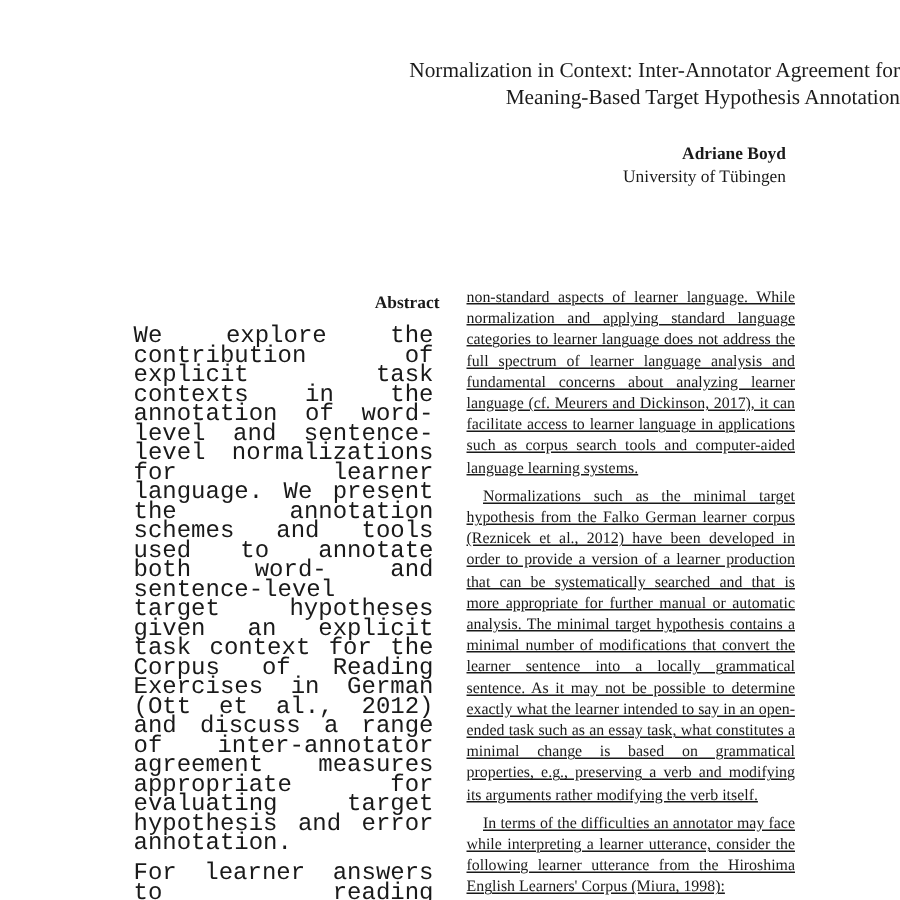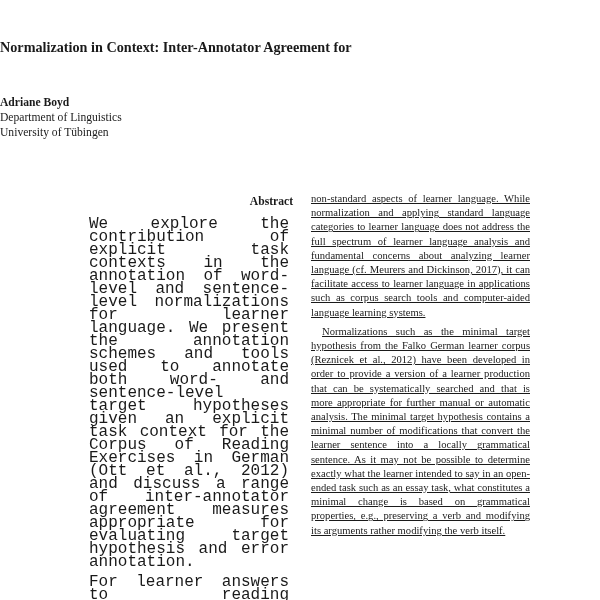--- a/index.html
+++ b/index.html
@@ -1,58 +1,59 @@
 <!DOCTYPE html>
 <html><head>
 <meta charset="utf-8">
 <style>
   html, body { margin: 0; padding: 0; background: #ffffff; }
   body { width: 600px; height: 600px; overflow: hidden; position: relative;
          font-family: "Liberation Serif", "DejaVu Serif", serif; color: #1a1a1a; }
-  .title { position: absolute; left: 0; width: 600px; top: 38px; text-align: left;
-           font-weight: bold; font-size: 14.2px; line-height: 18px; }
-  .authors { position: absolute; left: 0; width: 524px; top: 95px; text-align: left;
+  .title { position: absolute; left: 0; width: 600px; top: 38px; text-align: right;
+           font-weight: normal; font-size: 14.2px; line-height: 18px; }
+  .authors { position: absolute; left: 0; width: 524px; top: 95px; text-align: right;
              font-size: 11.6px; line-height: 15px; }
   .authors .name { font-weight: bold; }
   .authors .email { font-family: "Liberation Mono", "DejaVu Sans Mono", monospace; font-size: 11.2px; letter-spacing: 0.2px; }
   .col-left { position: absolute; left: 72px; width: 221px; top: 195px; }
   .col-right { position: absolute; left: 311px; width: 219px; top: 192px; text-decoration: underline; }
   .abstract-title { text-align: right; font-weight: bold; font-size: 11.6px; line-height: 14px; margin-bottom: 9px; }
   .abstract { margin-left: 17px; margin-right: 4px; font-size: 16px; line-height: 13px; text-align: justify; hyphens: auto; font-family: Liberation Mono, monospace; }
   .abstract p { margin: 0 0 7px 0; }
   .section-heading { font-weight: bold; font-size: 12px; margin-top: 11px; line-height: 16px; }
   .section-heading .num { display: inline-block; width: 22px; }
   .body-text { font-size: 10.6px; line-height: 14.2px; text-align: justify; hyphens: auto; }
   .body-text p { margin: 0; }
   .body-text p.indent { text-indent: 11px; margin-top: 5px; }
 </style>
 </head>
 <body>
 
 <div class="title">
   <div>Normalization in Context: Inter-Annotator Agreement for</div>
+  <div>Meaning-Based Target Hypothesis Annotation</div>
 </div>
 
 <div class="authors">
   <div class="name">Adriane Boyd</div>
-  <div>Department of Linguistics</div>
   <div>University of Tübingen</div>
 </div>
 
 <div class="col-left">
   <div class="abstract-title">Abstract</div>
   <div class="abstract">
     <p>We explore the contribution of explicit task contexts in the annotation of word-level and sentence-level normalizations for learner language. We present the annotation schemes and tools used to annotate both word- and sentence-level target hypotheses given an explicit task context for the Corpus of Reading Exercises in German (Ott et al., 2012) and discuss a range of inter-annotator agreement measures appropriate for evaluating target hypothesis and error annotation.</p>
     <p>For learner answers to reading comprehension questions, we find that both the amount of task context and the correctness of the learner answer influence the inter-annotator agreement for word-level normalizations. For sentence-level normalizations, the teachers' detailed assessments of the learner answer meaning provided in the corpus give indications of the difficulty of the target hypothesis annotation task. We provide a thorough evaluation of inter-annotator agreement for multiple aspects of meaning-based target hypothesis annotation in context and explore measures beyond inter-annotator agreement that can potentially be used to evaluate the quality of normalization annotation.</p>
   </div>
   <div class="section-heading">
     <span class="num">1</span><span>Introduction</span>
   </div>
 
 </div>
 
 <div class="col-right">
   <div class="body-text">
     <p>non-standard aspects of learner language. While normalization and applying standard language categories to learner language does not address the full spectrum of learner language analysis and fundamental concerns about analyzing learner language (cf. Meurers and Dickinson, 2017), it can facilitate access to learner language in applications such as corpus search tools and computer-aided language learning systems.</p>
     <p class="indent">Normalizations such as the minimal target hypothesis from the Falko German learner corpus (Reznicek et al., 2012) have been developed in order to provide a version of a learner production that can be systematically searched and that is more appropriate for further manual or automatic analysis. The minimal target hypothesis contains a minimal number of modifications that convert the learner sentence into a locally grammatical sentence. As it may not be possible to determine exactly what the learner intended to say in an open-ended task such as an essay task, what constitutes a minimal change is based on grammatical properties, e.g., preserving a verb and modifying its arguments rather modifying the verb itself.</p>
+    <p class="indent">In terms of the difficulties an annotator may face while interpreting a learner utterance, consider the following learner utterance from the Hiroshima English Learners' Corpus (Miura, 1998):</p>
   </div>
 
 </div>
 
 </body></html>

